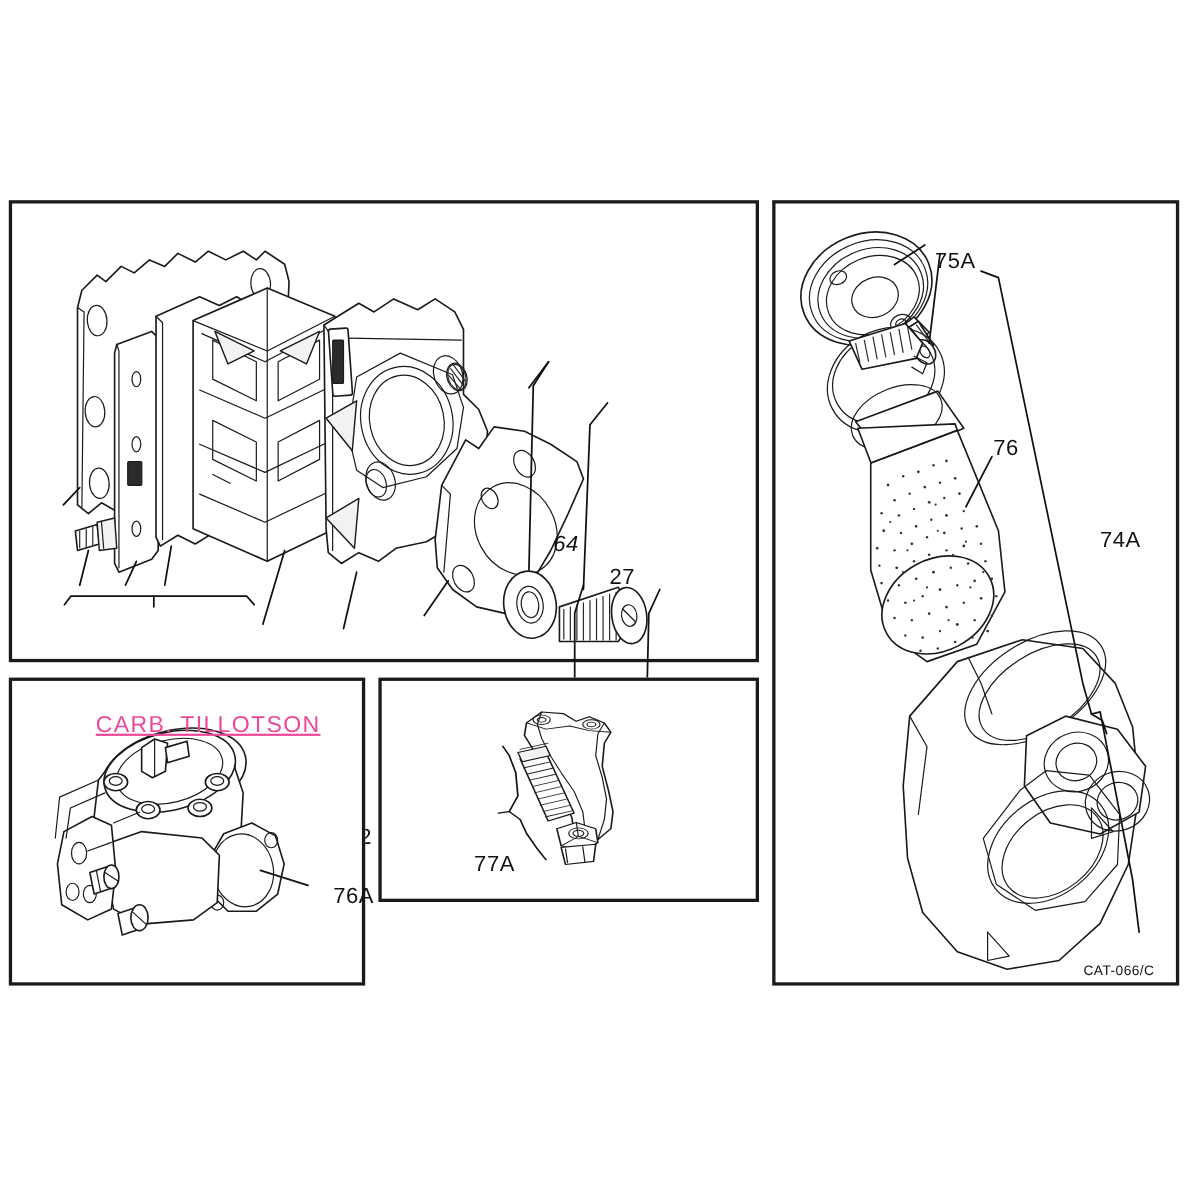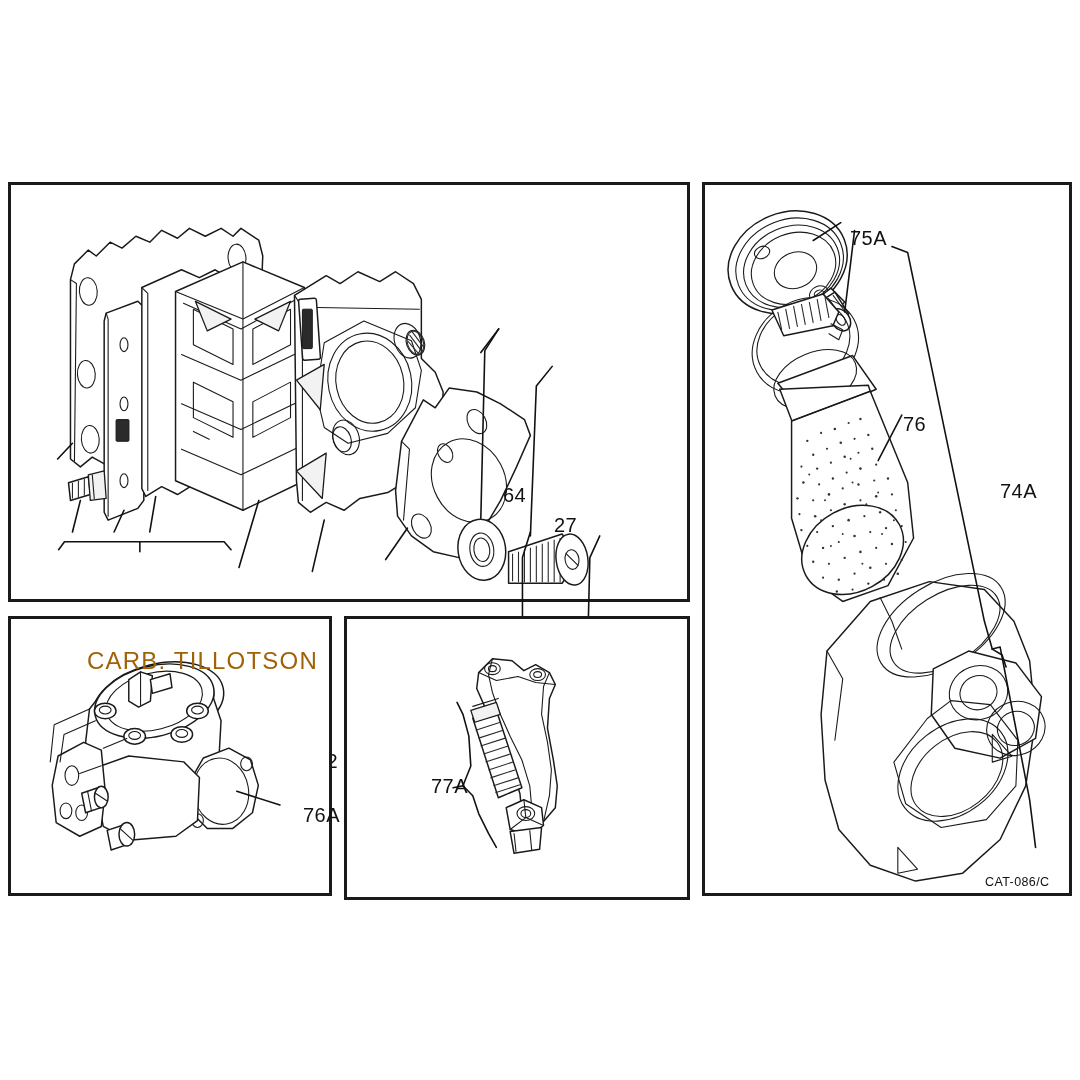--- a/index.html
+++ b/index.html
@@ -2,27 +2,27 @@
 <html><head>
 <meta charset="utf-8">
 <style>
   html,body{margin:0;padding:0;background:#ffffff;}
   body{width:1080px;height:1080px;position:relative;overflow:hidden;
        font-family:"Liberation Sans", sans-serif;color:#111;}
   .page{position:absolute;inset:0;width:1080px;height:1080px;background:#fff;}
   .panel{position:absolute;border:3px solid #1a1a1a;background:#fff;box-sizing:border-box;}
   #panel-reed{left:8px;  top:182px; width:682px; height:420px;}
   #panel-carb{left:8px;  top:616px; width:324px; height:280px;}
-  #panel-bracket{left:344px; top:616px; width:346px; height:284px;}
+  #panel-bracket{left:344px; top:616px; width:346px; height:204px;}
   #panel-air{left:702px; top:182px; width:370px; height:714px;}
   .svgwrap{position:absolute;inset:0;width:100%;height:100%;}
   svg{display:block;width:100%;height:100%;overflow:visible;}
   .lbl{position:absolute;font-size:20px;font-weight:400;letter-spacing:.5px;
        color:#111;white-space:nowrap;line-height:1;}
-  .title{position:absolute;font-size:24px;letter-spacing:1.2px;color:#a16207;white-space:nowrap;}
+  .title{position:absolute;font-size:21px;letter-spacing:1.2px;color:#ec4899;white-space:nowrap;text-decoration:underline;}
   .code{position:absolute;font-size:12.5px;letter-spacing:.4px;color:#111;white-space:nowrap;}
   .ln{stroke:#111;stroke-width:1.6;fill:none;stroke-linecap:round;stroke-linejoin:round;}
   .pt{stroke:#1a1a1a;stroke-width:1.5;fill:#ffffff;stroke-linejoin:round;stroke-linecap:round;}
   .pt-t{stroke:#1a1a1a;stroke-width:1.1;fill:none;stroke-linejoin:round;stroke-linecap:round;}
   .pt-f{stroke:#1a1a1a;stroke-width:1.3;fill:#f2f2f2;stroke-linejoin:round;}
   .hatch{stroke:#2a2a2a;stroke-width:1.1;fill:none;}
   .dark{fill:#2b2b2b;stroke:#1a1a1a;stroke-width:1;}
 </style>
 </head>
 <body>
@@ -209,21 +209,21 @@
     </div>
 
     <div class="lbl" style="left:20px;  top:443px;">67</div>
     <div class="lbl" style="left:50px;  top:527px;">70</div>
     <div class="lbl" style="left:90px;  top:527px;">69</div>
     <div class="lbl" style="left:128px; top:527px;">68</div>
     <div class="lbl" style="left:86px;  top:552px;">66A</div>
     <div class="lbl" style="left:232px; top:555px;">71</div>
     <div class="lbl" style="left:304px; top:566px;">72</div>
     <div class="lbl" style="left:382px; top:529px;">61</div>
-    <div class="lbl" style="left:492px; top:300px;">64</div>
+    <div class="lbl" style="left:492px; top:300px;font-style:italic;">64</div>
     <div class="lbl" style="left:543px; top:330px;">27</div>
     <div class="lbl" style="left:519px; top:500px;">62</div>
     <div class="lbl" style="left:590px; top:514px;">63</div>
   </div>
 
   <div class="panel" id="panel-carb">
     <div class="svgwrap">
       <svg viewBox="0 0 324 280" preserveAspectRatio="none">
         <g>
 
@@ -503,18 +503,18 @@
 
           <path d="M200 232 L176 278"></path>
 
           <path d="M190 62 L206 68 L284 440 L292 468"></path>
           <path d="M292 468 L302 474 L306 486"></path>
           <path d="M292 468 L300 466 L330 620 L336 668"></path>
         </g>
       </svg>
     </div>
     <div class="lbl" style="left:145px; top:43px;">75A</div>
-    <div class="lbl" style="left:198px; top:213px;margin-top:16px;">76</div>
+    <div class="lbl" style="left:198px; top:213px;">76</div>
     <div class="lbl" style="left:295px; top:296px;">74A</div>
-    <div class="code" style="left:280px; top:690px;">CAT-086/C</div>
+    <div class="code" style="left:280px; top:690px;">CAT-066/C</div>
   </div>
 
 </div>
 
 </body></html>

